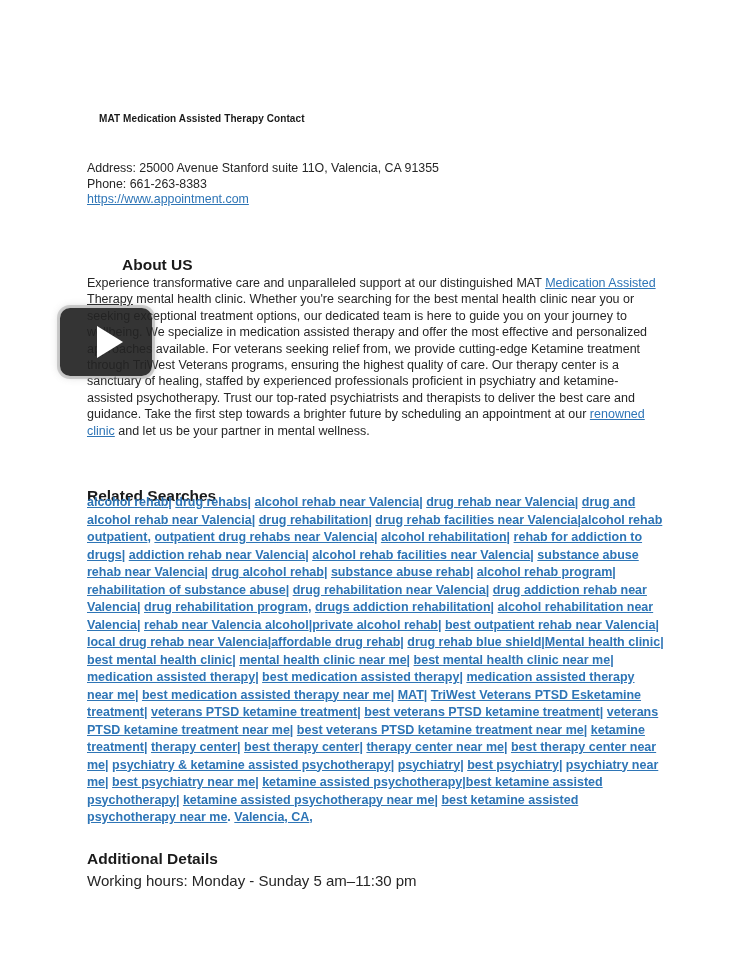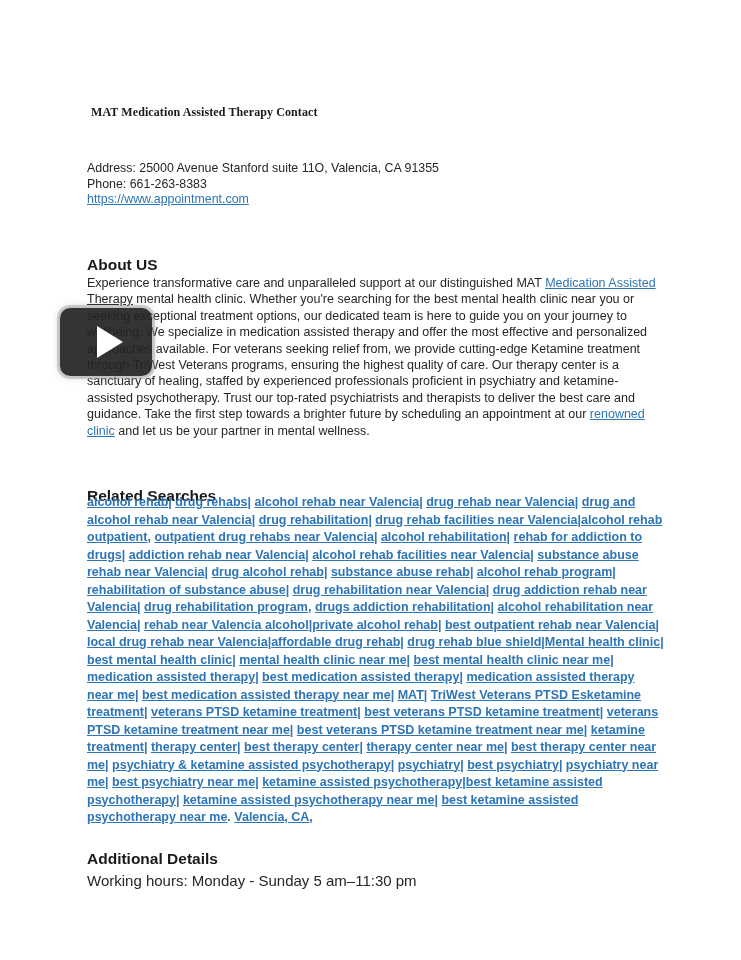--- a/index.html
+++ b/index.html
@@ -5,34 +5,33 @@
   html,body{margin:0;padding:0;background:#ffffff;}
   .page{
     position:relative;
     width:741px;height:960px;
     background:#ffffff;
     font-family:"Liberation Sans","DejaVu Sans",sans-serif;
     color:#262626;
     overflow:hidden;
   }
   .title{
-    position:absolute;left:87px;top:101px;margin:4px;
-    font-size:12px;font-weight:bold;color:#1a1a1a;
+    position:absolute;left:87px;top:101px;margin:12px;
+    font-size:10px;font-weight:bold;color:#1a1a1a;
     letter-spacing:0.1px;
-    font-family:Liberation Serif, serif;
   }
   .contact{
     position:absolute;left:87px;top:161px;width:580px;
     font-size:12.4px;line-height:15.7px;
   }
   .heading{
     position:absolute;left:87px;margin:0;
     font-size:15.5px;font-weight:bold;color:#1a1a1a;
   }
-  .about-h{top:256px;}
+  .about-h{top:256px;margin-left:35px;}
   .about-p{
     position:absolute;left:87px;top:275px;width:577px;margin:0;
     font-size:12.5px;line-height:16.4px;
   }
   .related-h{top:475px;margin-top:12px;}
   .links{
     position:absolute;left:87px;top:494px;width:577px;margin:0;
     font-size:12.5px;line-height:17.5px;
     color:#2e75b6;
     font-weight:bold;

